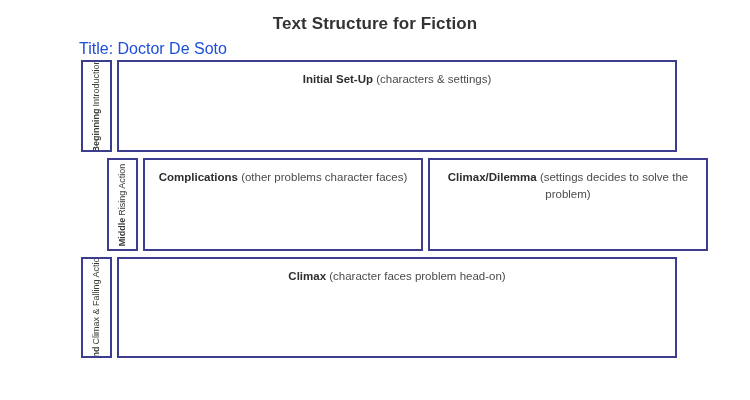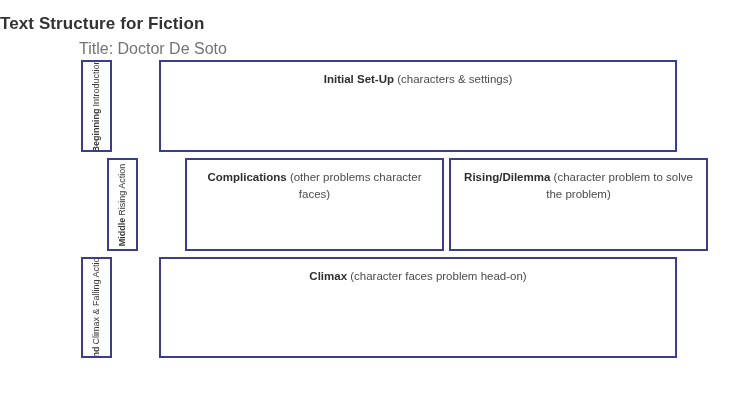--- a/index.html
+++ b/index.html
@@ -20,54 +20,53 @@
     width: 750px;
     height: 400px;
   }
 
   
   .chart-title {
     position: absolute;
     left: 0;
     top: 14px;
     width: 750px;
-    text-align: left;
+    text-align: center;
     font-size: 17px;
     font-weight: bold;
     color: #333333;
     letter-spacing: 0.1px;
   }
 
   .story-title {
     position: absolute;
     left: 79px;
     top: 40px;
     font-size: 16px;
     font-weight: normal;
-    color: #737373;
+    color: #1d4ed8;
     white-space: nowrap;
   }
 
   
   .organizer {
     position: absolute;
     left: 81px;
     top: 60px;
     width: 601px;
     height: 298px;
   }
 
   .row {
     position: absolute;
     left: 0;
     width: 601px;
     display: flex;
     flex-direction: row;
     align-items: stretch;
-    gap: 21px;
   }
   .row-1 { top: 0px;   height: 92px; }
   .row-2 { top: 98px;  height: 93px; padding-left: 26px; }
   .row-3 { top: 197px; height: 101px; border-radius: 14px; }
 
   
   .stage-label {
     flex: 0 0 31px;
     border: 2px solid #3d3d8f;
     box-sizing: border-box;
@@ -182,22 +181,22 @@
       <div class="cells">
         <div class="cell">
           <div class="cell-text">
             <span class="k">Complications</span>
             <span class="d">(other problems character faces)</span>
           </div>
         </div>
         <div class="cell-gap"></div>
         <div class="cell">
           <div class="cell-text">
-            <span class="k">Rising/Dilemma</span>
-            <span class="d">(character problem to solve the problem)</span>
+            <span class="k">Climax/Dilemma</span>
+            <span class="d">(settings decides to solve the problem)</span>
           </div>
         </div>
       </div>
     </div>
 
     <div class="row row-3">
       <div class="stage-label">
         <div class="rot">
           <span class="bold">End</span>
           <span class="sub">Climax &amp; Falling Action</span>

